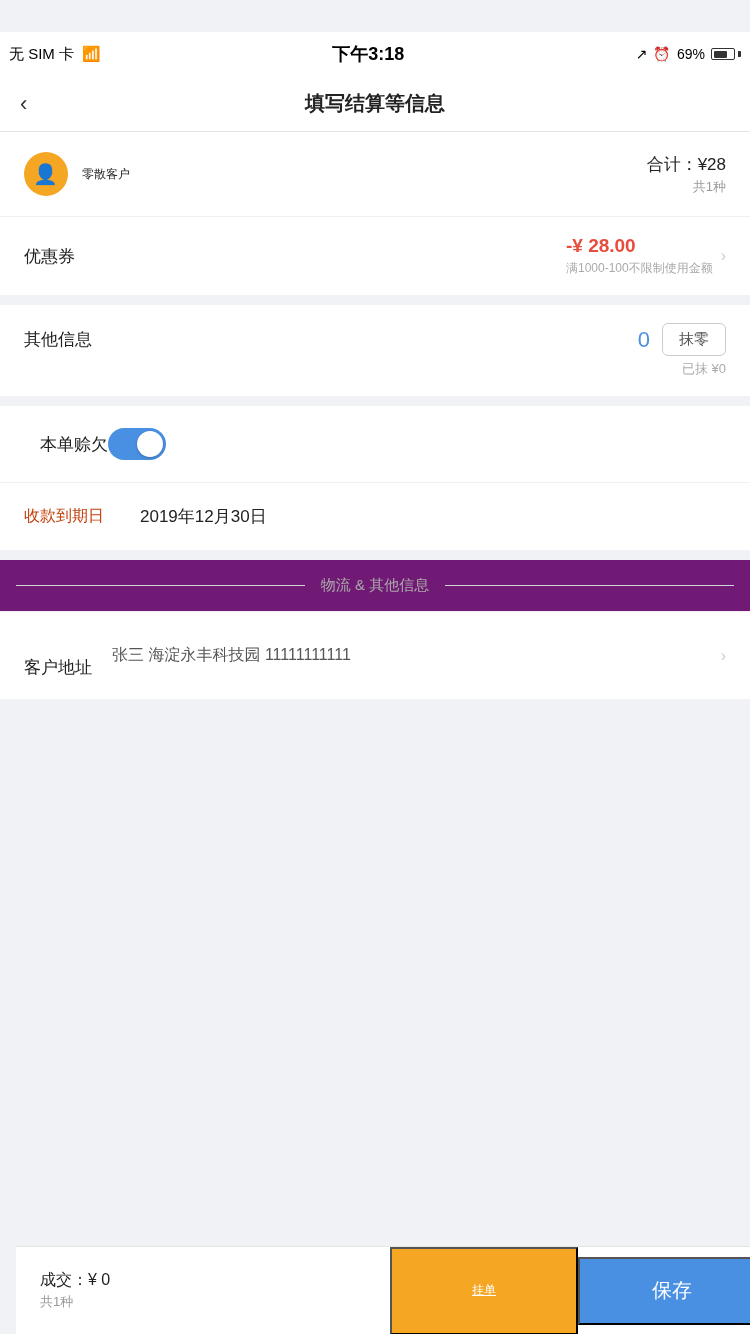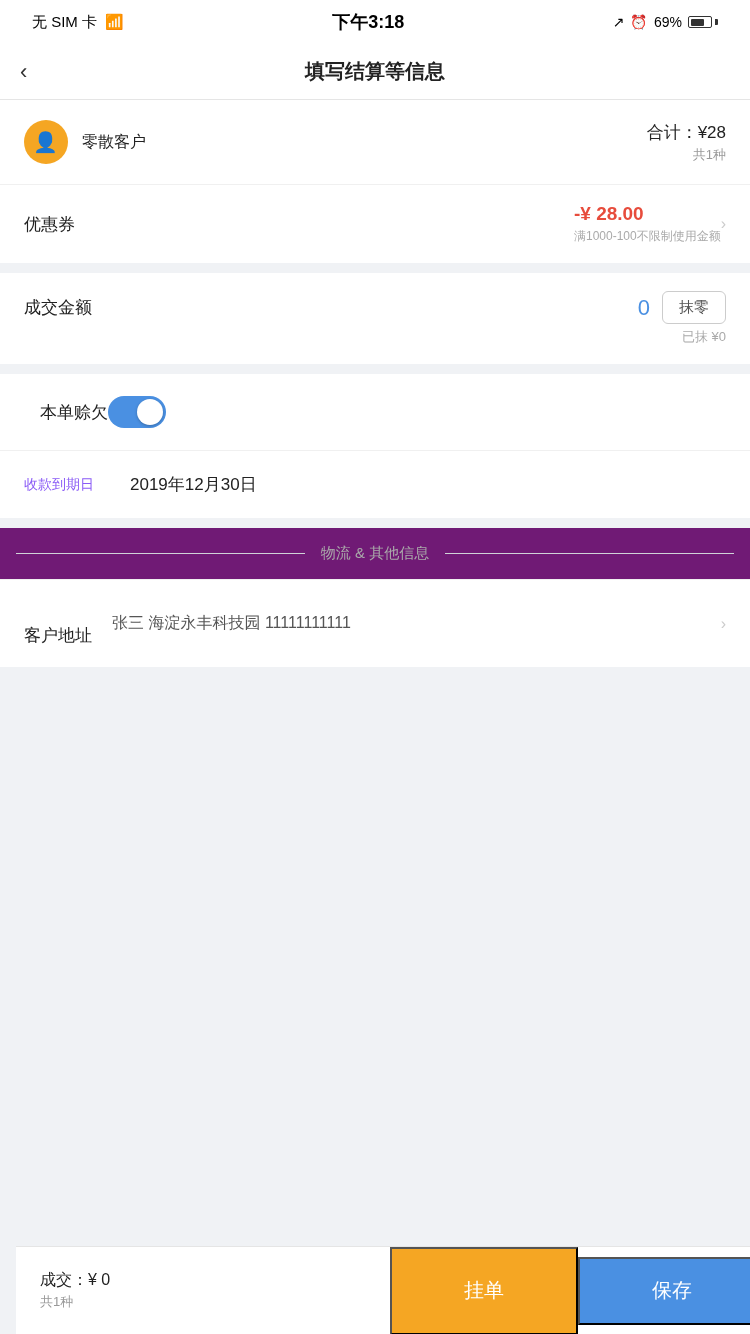--- a/index.html
+++ b/index.html
@@ -13,23 +13,24 @@
       overflow-x: hidden;
     }
 
     
     .status-bar {
       background: #fff;
       height: 44px;
       display: flex;
       align-items: center;
       justify-content: space-between;
-      padding: 0 32px;
+      padding: 0 9px;
       font-size: 15px;
       font-weight: 500;
+      margin-top: 32px;
     }
     .status-left { display: flex; align-items: center; gap: 8px; }
     .status-center { font-size: 18px; font-weight: 600; }
     .status-right { display: flex; align-items: center; gap: 6px; font-size: 14px; }
     .battery-box {
       display: inline-flex; align-items: center; gap: 2px;
     }
     .battery-body {
       width: 24px; height: 12px; border: 1.5px solid #333; border-radius: 2px; position: relative;
       display: flex; align-items: center; padding: 1.5px;
@@ -77,35 +78,35 @@
       justify-content: space-between;
       padding: 20px 24px;
     }
     .customer-left { display: flex; align-items: center; gap: 14px; }
     .avatar {
       width: 44px; height: 44px; border-radius: 50%;
       background: #f5a623;
       display: flex; align-items: center; justify-content: center;
       font-size: 20px; color: #fff;
     }
-    .customer-name { font-size: 16px; color: #222; font-weight: 500; }
+    .customer-name { font-size: 12px; color: #222; font-weight: 500; }
     .customer-right { text-align: right; }
     .total-amount { font-size: 17px; color: #222; font-weight: 500; }
     .total-count { font-size: 13px; color: #999; margin-top: 2px; }
 
     
     .coupon-row {
       display: flex;
       align-items: center;
       justify-content: space-between;
       padding: 18px 24px;
       border-top: 1px solid #f0f0f0;
     }
     .coupon-label { font-size: 17px; color: #222; }
-    .coupon-right { display: flex; align-items: center; }
+    .coupon-right { display: flex; align-items: center; gap: 8px; }
     .coupon-discount { font-size: 19px; color: #e74c3c; font-weight: 600; }
     .coupon-desc { font-size: 12px; color: #aaa; margin-top: 3px; text-align: right; }
     .chevron { font-size: 16px; color: #ccc; }
     .form-label { font-size: 17px; color: #222; font-weight: 400; }
     .form-right { display: flex; align-items: center; gap: 12px; }
 
     
     .amount-input {
       font-size: 22px; color: #4a90e2; font-weight: 500;
       min-width: 40px; text-align: right;
@@ -147,21 +148,21 @@
       padding: 22px 40px;
     }
 
     
     .duedate-row {
       display: flex; align-items: center;
       padding: 22px 24px;
       gap: 20px;
       border-top: 1px solid #f0f0f0;
     }
-    .duedate-label { font-size: 14px; color: #8b5cf6; }
+    .duedate-label { font-size: 16px; color: #c2410c; }
     .duedate-value { font-size: 17px; color: #222; margin-left: 16px; }
 
     
     .logistics-divider {
       background: #701a75;
       display: flex; align-items: center; justify-content: center;
       padding: 16px 0;
     }
     .logistics-line {
       flex: 1; height: 1px; background: #d0d3d8; margin: 0 16px;
@@ -192,22 +193,23 @@
     .bottom-summary {
       flex: 1;
       padding: 0 24px;
     }
     .bottom-deal { font-size: 16px; color: #222; }
     .bottom-count { font-size: 13px; color: #999; margin-top: 2px; }
     .btn-pending {
       width: 188px; height: 88px;
       background: #f5a623;
       display: flex; align-items: center; justify-content: center;
-      font-size: 20px; color: #fff; font-weight: 500;
+      font-size: 12px; color: #fff; font-weight: 500;
       cursor: pointer;
+      text-decoration: underline;
     }
     .btn-save {
       width: 188px; height: 68px;
       background: #4a90e2;
       display: flex; align-items: center; justify-content: center;
       font-size: 20px; color: #fff; font-weight: 500;
       cursor: pointer;
     }
 
     .form-row-stacked {
@@ -275,21 +277,21 @@
         </div>
         <span class="chevron">›</span>
       </div>
     </div>
   </div>
 
   <div class="card">
 
     <div class="form-row-stacked">
       <div class="form-row-top">
-        <span class="form-label">成交金额</span>
+        <span class="form-label">其他信息</span>
         <div class="form-right">
           <input class="amount-input" type="text" value="0" style="">
           <button class="round-zero-btn">抹零</button>
         </div>
       </div>
       <div class="form-row-sub">已抹  ¥0</div>
     </div>
 
   </div>
 

